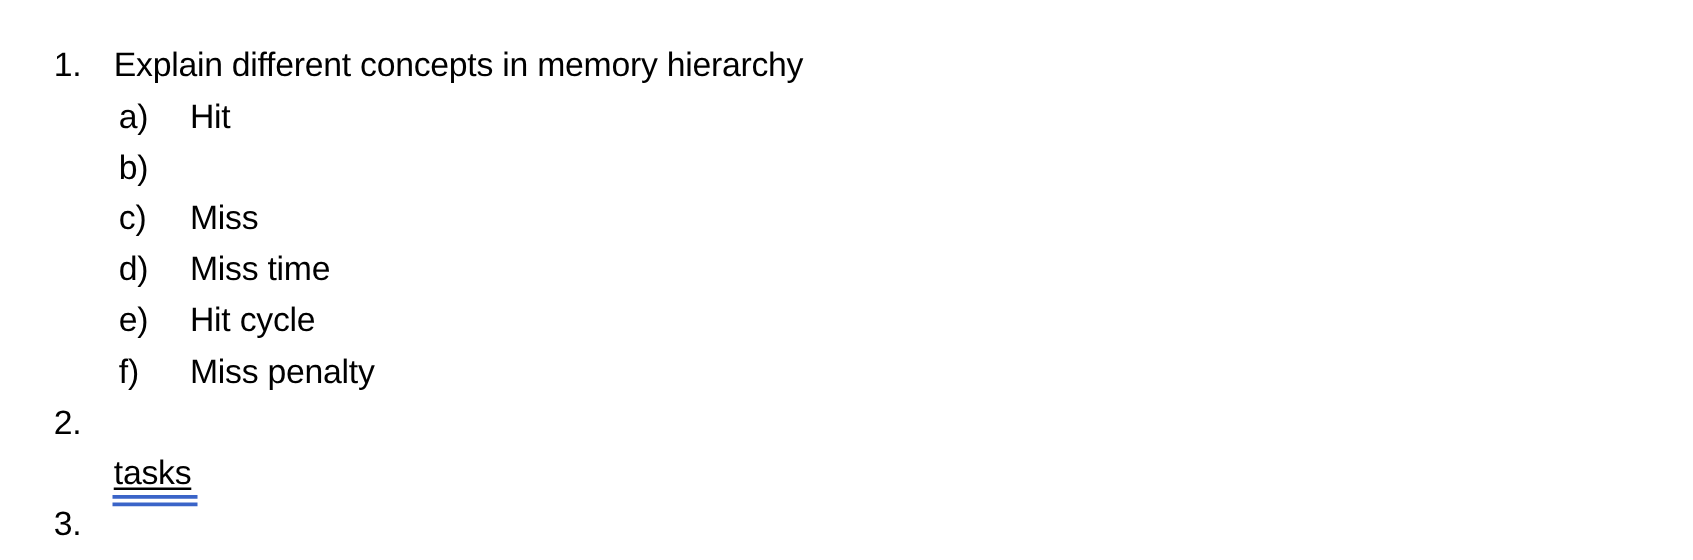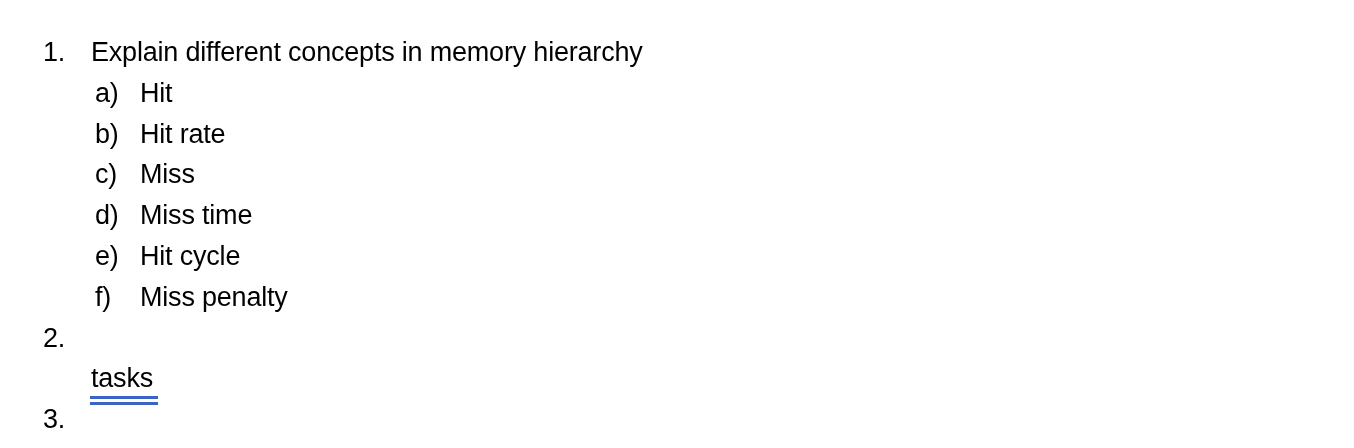--- a/index.html
+++ b/index.html
@@ -34,25 +34,26 @@
     position: absolute;
     left: 95px;
   }
   .main-txt {
     position: absolute;
     left: 91px;
     text-align: right;
   }
   .sub-txt {
     position: absolute;
-    left: 140px;
+    left: 152px;
   }
   .grammar-word {
     position: absolute;
     left: 91px;
+    text-decoration: underline;
     text-decoration-thickness: 2px;
     text-underline-offset: 3px;
   }
   .grammar-word::after {
     content: "";
     position: absolute;
     left: -1px;
     right: -5px;
     top: 38px;
     height: 3px;
@@ -70,21 +71,20 @@
     <span class="main-txt">Explain different concepts in memory hierarchy</span>
   </div>
 
   <div class="line">
     <span class="letter">a)</span>
     <span class="sub-txt">Hit</span>
   </div>
 
   <div class="line">
     <span class="letter">b)</span>
-    <span class="sub-txt">Hit rate</span>
   </div>
 
   <div class="line">
     <span class="letter">c)</span>
     <span class="sub-txt">Miss</span>
   </div>
 
   <div class="line">
     <span class="letter">d)</span>
     <span class="sub-txt">Miss time</span>

